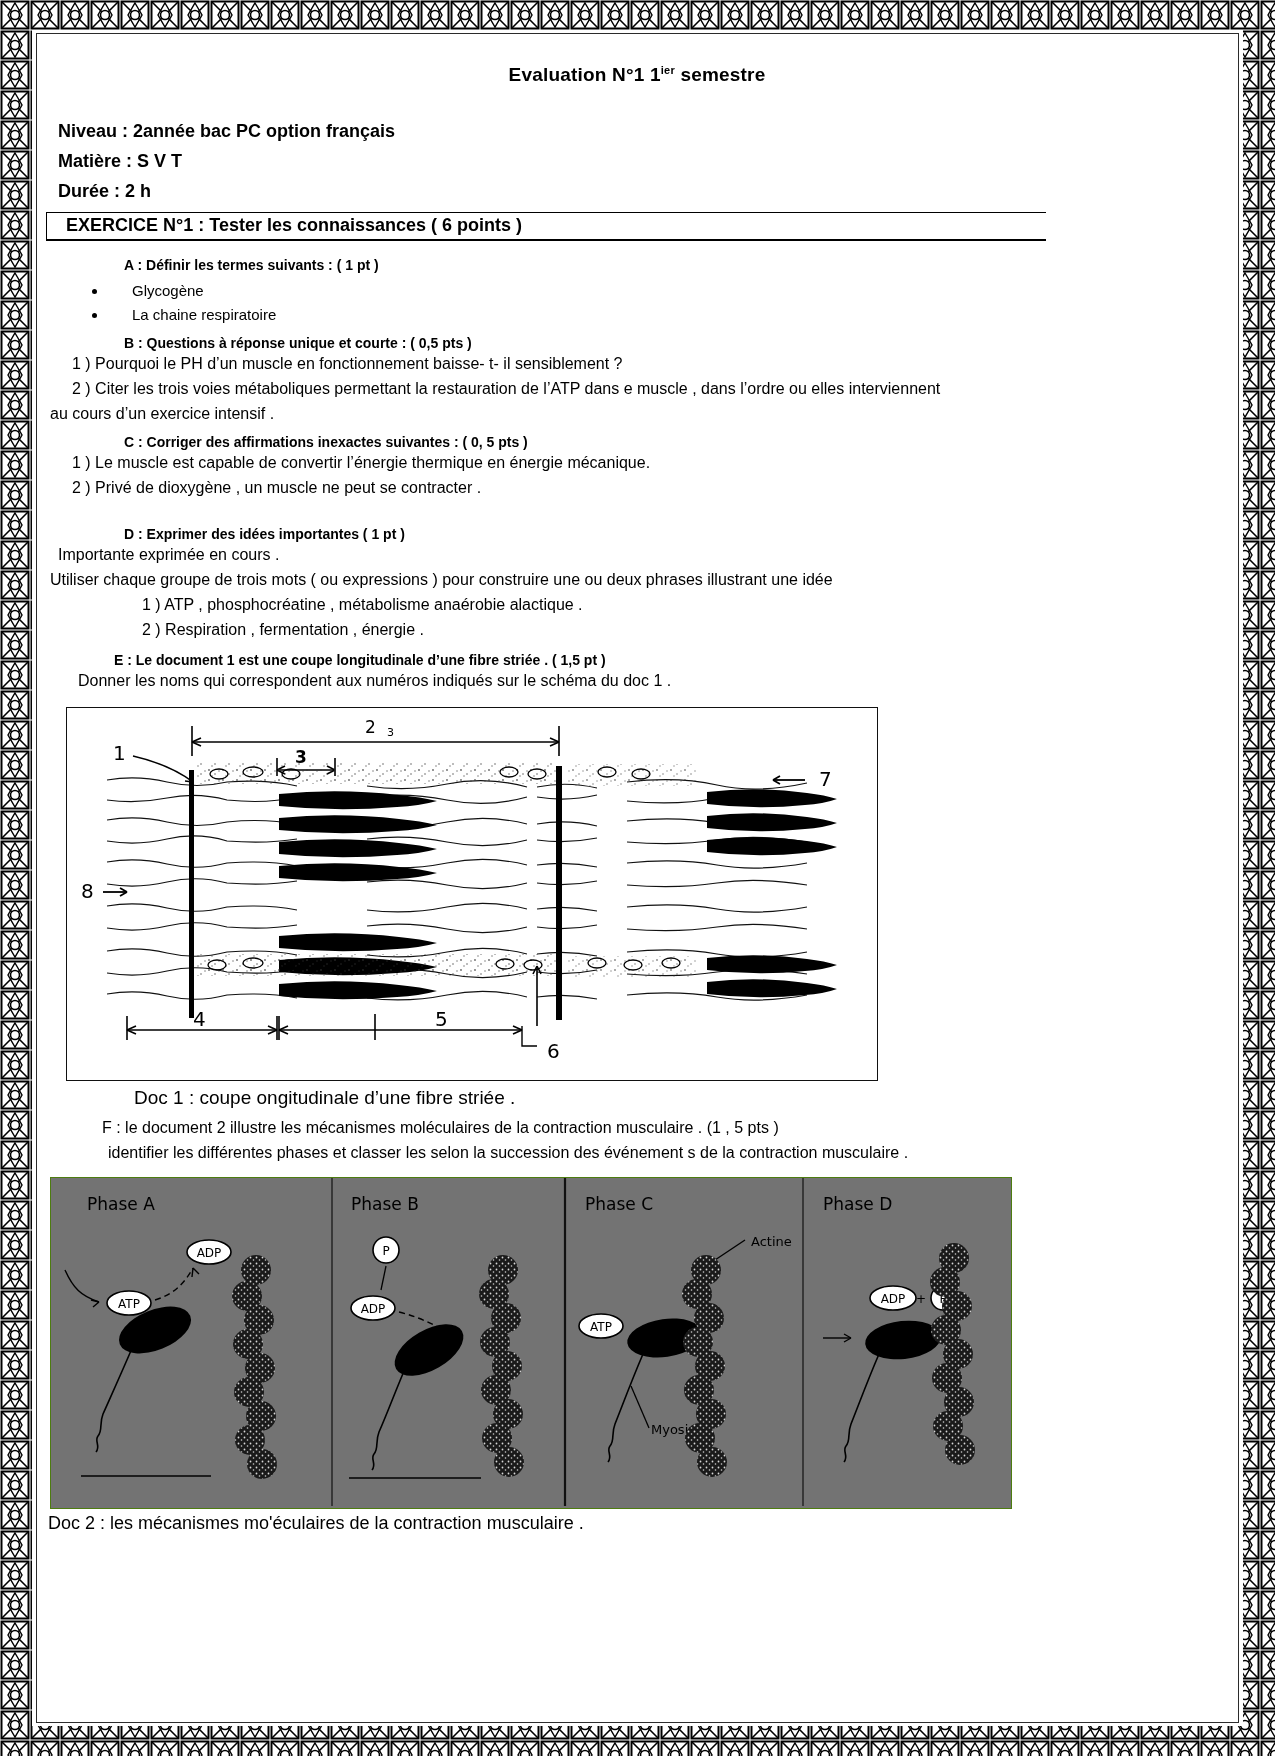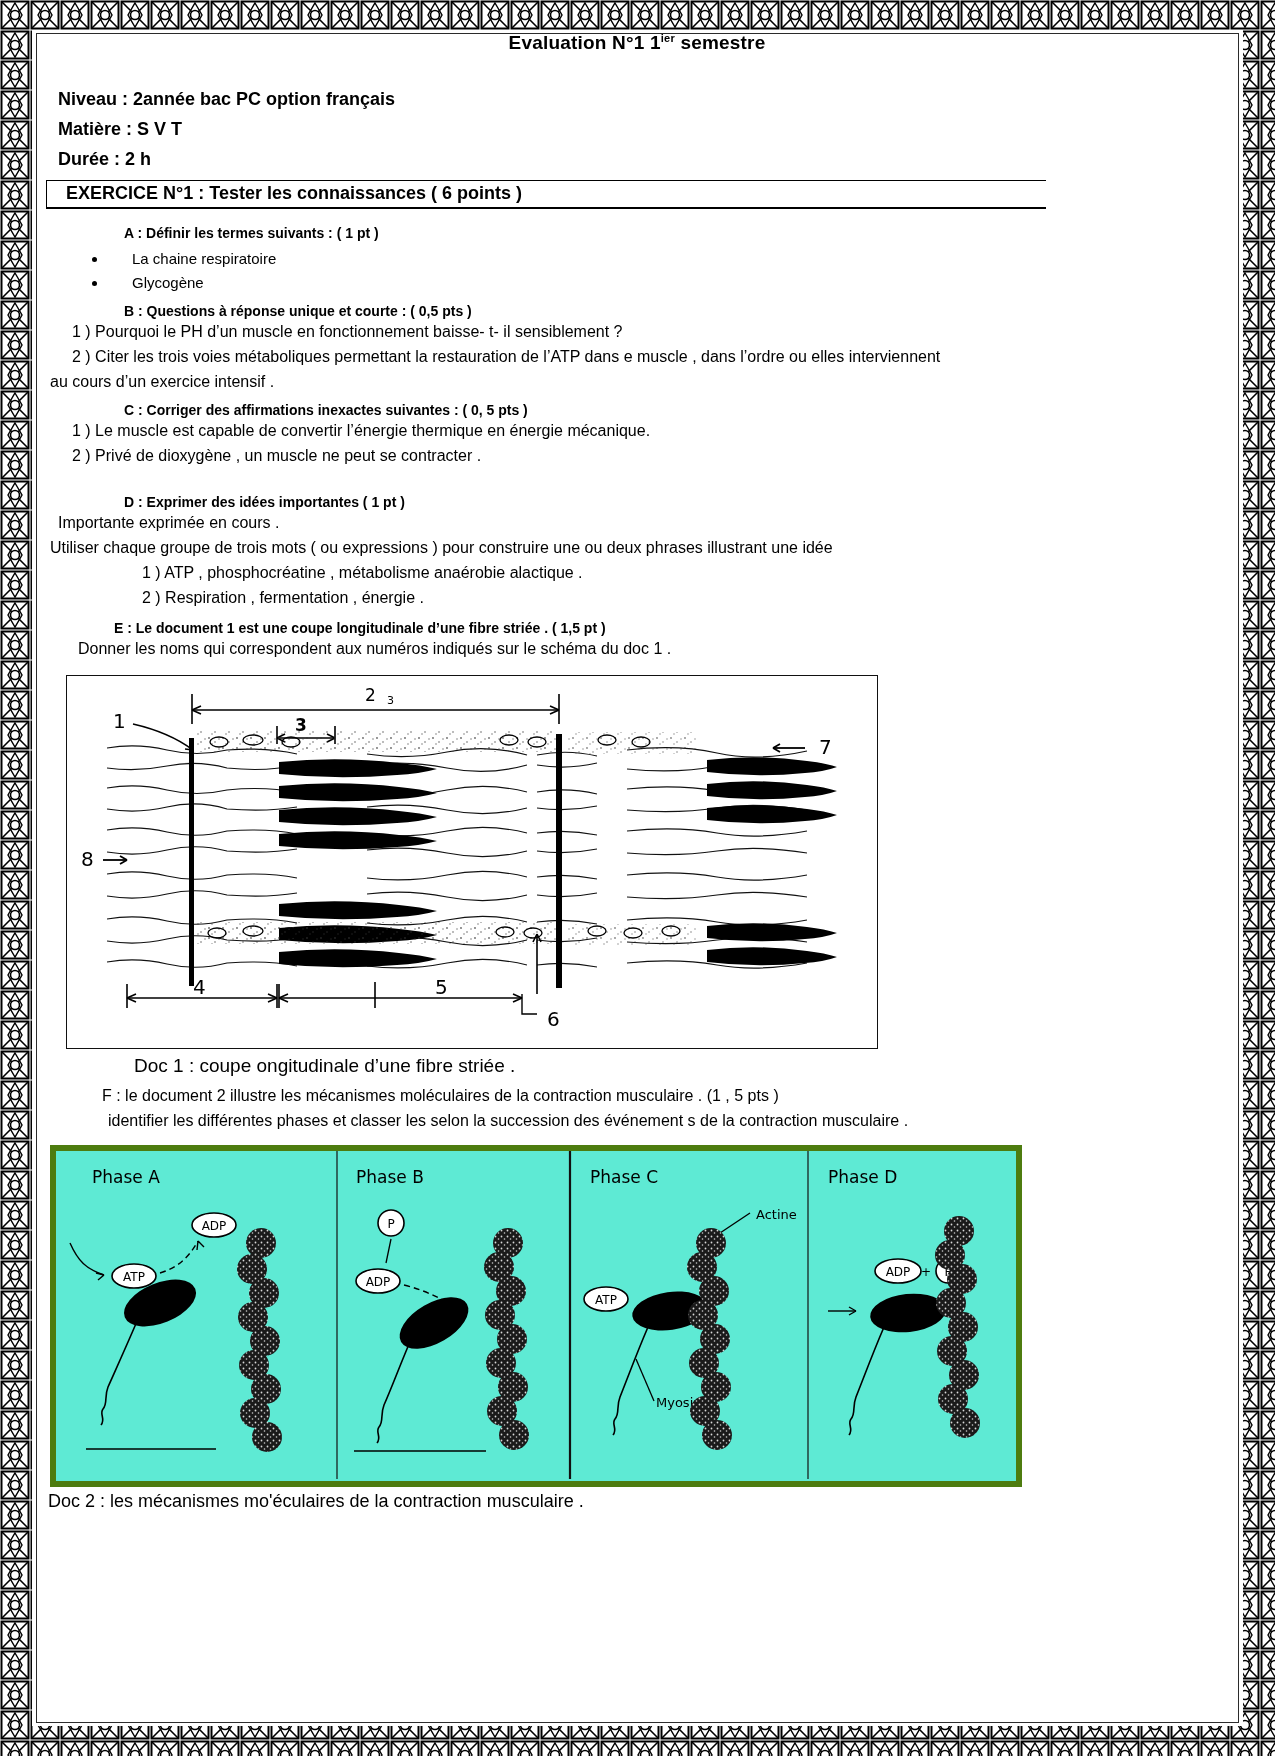--- a/index.html
+++ b/index.html
@@ -31,21 +31,21 @@
     left: 36px; top: 33px;
     width: 1203px; height: 1690px;
     border: 1px solid #2b2b2b;
     box-sizing: border-box;
   }
 
   
   .content {
     position: absolute;
     left: 44px;
-    top: 20px;
+    top: 52px;
     width: 1186px;
     height: 1684px;
   }
 
   .title {
     text-align: center;
     font-size: 19px;
     font-weight: bold;
     margin-top: 12px;
     letter-spacing: 0.2px;
@@ -126,22 +126,22 @@
     font-size: 19px;
     margin-left: 90px;
     margin-top: 6px;
   }
 
   .doc2-box {
     position: relative;
     margin: 12px 0 0 6px;
     width: 960px;
     height: 330px;
-    border: 6px solid #4d7c0f;
-    background: #5eead4;
+    border: 1px solid #4d7c0f;
+    background: #737373;
   }
   .doc2-cap {
     font-size: 18px;
     margin-left: 4px;
     margin-top: 4px;
   }
 
   svg { display: block; }
 </style>
 </head>
@@ -182,22 +182,22 @@
   <div class="meta">
     <div>Niveau :  2année bac PC  option français</div>
     <div>Matière :  S V T</div>
     <div>Durée    : 2 h</div>
   </div>
 
   <div class="ex-banner">EXERCICE N°1 :  Tester les connaissances  ( 6 points )</div>
 
   <div class="sec-head">A : Définir les termes suivants : ( 1    pt )</div>
   <ul class="bullets">
+    <li>Glycogène</li>
     <li>La chaine respiratoire</li>
-    <li>Glycogène</li>
   </ul>
 
   <div class="sec-head" style="margin-top:8px">B : Questions à réponse unique et courte : (   0,5   pts )</div>
   <div class="qline indent">1 ) Pourquoi le PH d’un muscle en fonctionnement baisse- t- il sensiblement ?</div>
   <div class="qline indent">2 ) Citer les trois voies métaboliques permettant la restauration de l’ATP dans  e muscle , dans l’ordre ou elles interviennent</div>
   <div class="qline flush">au cours d’un exercice intensif .</div>
 
   <div class="sec-head" style="margin-top:8px">C : Corriger des affirmations inexactes suivantes : ( 0, 5  pts )</div>
   <div class="qline indent">1 ) Le muscle est capable de convertir l’énergie thermique en énergie mécanique.</div>
   <div class="qline indent">2 ) Privé de dioxygène , un muscle ne peut se contracter .</div>

